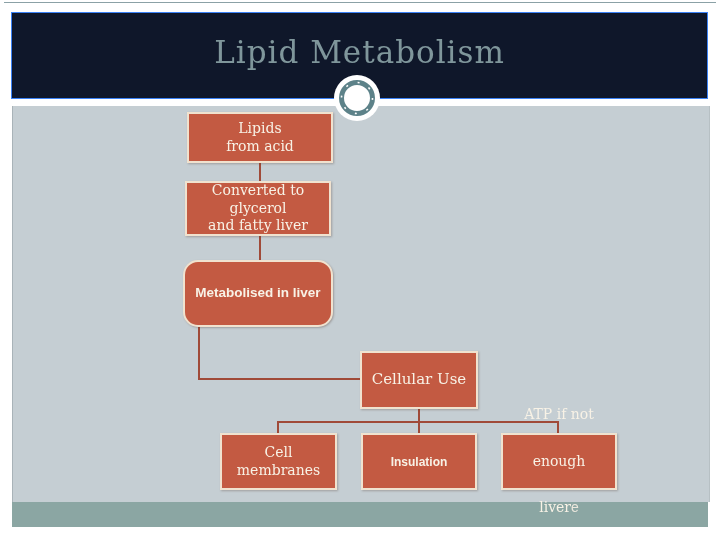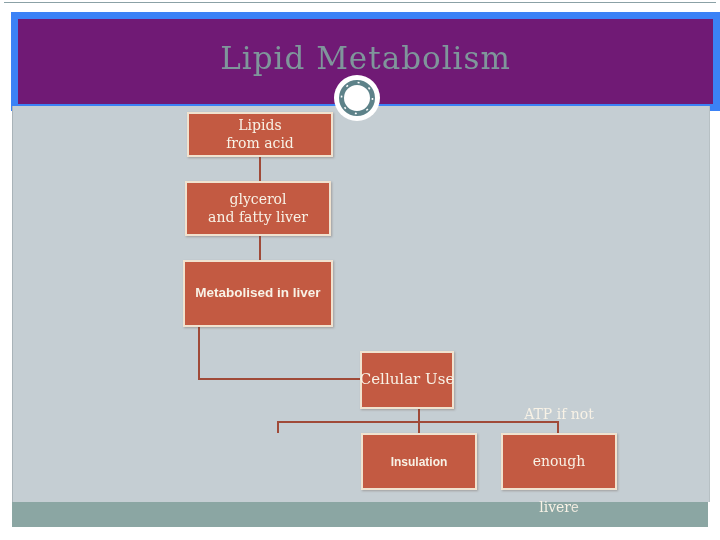--- a/index.html
+++ b/index.html
@@ -5,21 +5,21 @@
   html,body{margin:0;padding:0;background:#ffffff;}
   #slide{
     position:relative;width:720px;height:540px;background:#ffffff;overflow:hidden;
     font-family:"DejaVu Serif", serif;
   }
   
   .top-line{position:absolute;left:4px;top:2px;width:712px;height:1px;background:#8ba1a6;}
   
   .title-frame{
     position:absolute;left:11px;top:12px;width:695px;height:85px;
-    background:#701a75;border:7px solid #3b82f6;
+    background:#0f172a;border:1px solid #3b82f6;
     display:flex;align-items:center;justify-content:center;
   }
   .title-text{
     font-size:31px;color:#7f969b;letter-spacing:1px;line-height:1;
     margin-top:-6px;
   }
   
   .content-bg{
     position:absolute;left:12px;top:106px;width:696px;height:396px;
     background:#c5ced3;border-left:1px solid #a9b3b8;border-right:1px solid #b7c0c4;
@@ -33,24 +33,24 @@
   
   .node{
     position:absolute;background:#c35a42;border:2px solid #f0e2cf;
     box-sizing:border-box;color:#f8f2e6;
     display:flex;flex-direction:column;align-items:center;justify-content:center;
     text-align:center;box-shadow:1px 1px 2px rgba(90,70,60,0.35);
   }
   .node .ln{white-space:nowrap;}
   .serif-node{font-size:14px;line-height:1.28;}
   .sans-node{font-family:"Liberation Sans", sans-serif;font-weight:bold;font-size:13.5px;line-height:1.5;}
-  .node-lipids{left:187px;top:112px;width:146px;height:45px;}
+  .node-lipids{left:187px;top:112px;width:146px;height:51px;}
   .node-converted{left:185px;top:181px;width:146px;height:55px;}
-  .node-metabolised{left:183px;top:260px;width:150px;height:67px;}
-  .node-cellular{left:360px;top:351px;width:94px;height:58px;font-size:15px;}
+  .node-metabolised{left:183px;top:260px;width:150px;height:67px;border-radius:15px;}
+  .node-cellular{left:360px;top:351px;width:118px;height:58px;font-size:15px;}
   .node-membranes{left:220px;top:433px;width:117px;height:57px;}
   .node-insulation{left:361px;top:433px;width:116px;height:57px;font-size:12px;}
   .node-atp{left:501px;top:433px;width:116px;height:57px;gap:29px;}
   .atp-tail{font-family:"Liberation Sans", sans-serif;font-weight:normal;color:#ebe7dd;}
   
   .conn{position:absolute;background:#a04a38;}
   .c-v1{left:259px;top:157px;width:2px;height:24px;}
   .c-v2{left:259px;top:236px;width:2px;height:24px;}
   .c-elbow-v{left:198px;top:327px;width:2px;height:52px;}
   .c-elbow-h{left:198px;top:378px;width:162px;height:2px;}
@@ -88,32 +88,37 @@
     <circle cx="24" cy="24" r="15.5" fill="#ffffff" stroke="#5d8289" stroke-width="5"></circle>
     <circle cx="24" cy="24" r="15.5" fill="none" stroke="#ffffff" stroke-width="1.6" stroke-dasharray="2 10.2"></circle>
   </svg>
 
   <div class="node serif-node node-lipids">
     <span class="ln">Lipids</span>
     <span class="ln">from acid</span>
   </div>
 
   <div class="node serif-node node-converted">
+    <span class="ln">Converted to</span>
     <span class="ln">glycerol</span>
     <span class="ln">and fatty liver</span>
   </div>
 
   <div class="node sans-node node-metabolised">
     <span class="ln">Metabolised in liver</span>
   </div>
 
   <div class="node serif-node node-cellular">
     <span class="ln">Cellular Use</span>
   </div>
 
+  <div class="node serif-node node-membranes">
+    <span class="ln">Cell</span>
+    <span class="ln">membranes</span>
+  </div>
 
   <div class="node sans-node node-insulation">
     <span class="ln">Insulation</span>
   </div>
 
   <div class="node serif-node node-atp">
     <span class="ln">ATP if not</span>
     <span class="ln">enough</span>
     <span class="ln"><span>liver</span><span class="atp-tail">e</span></span>
   </div>

